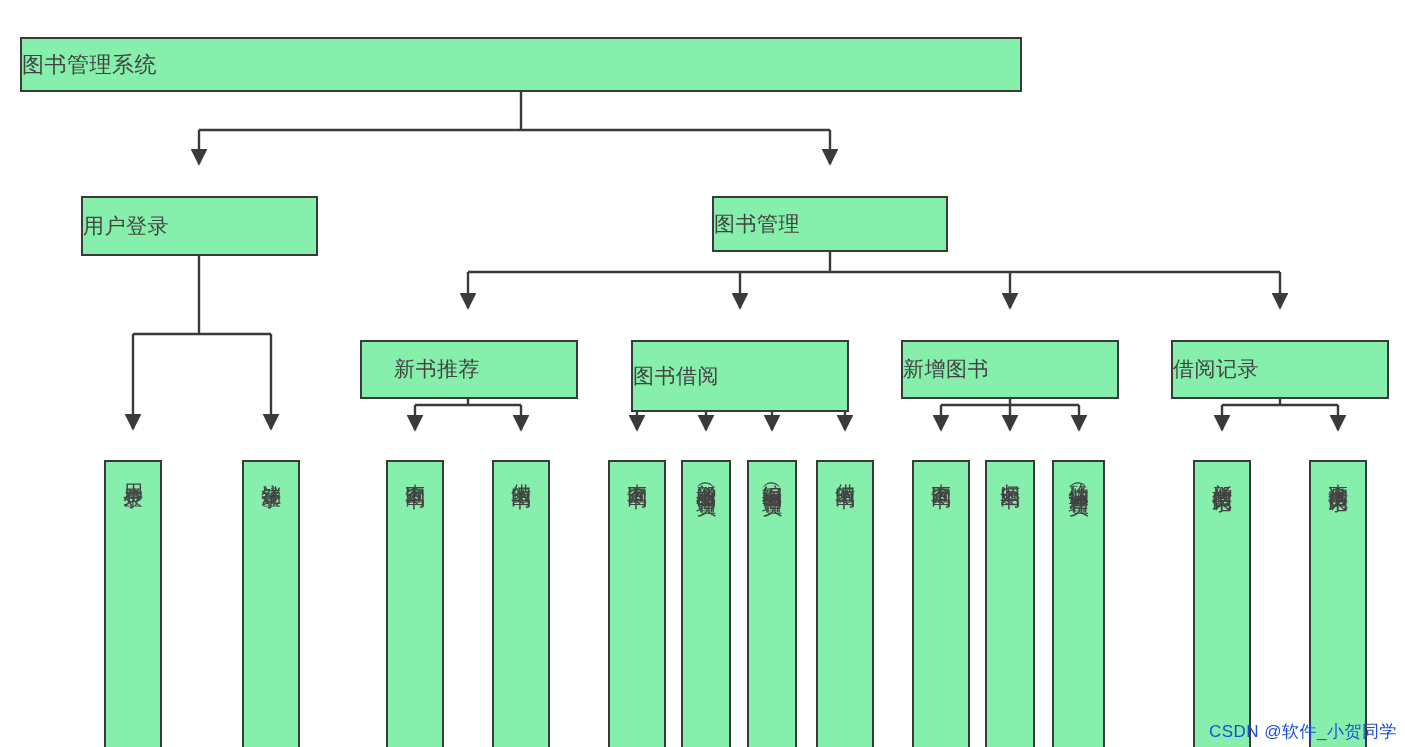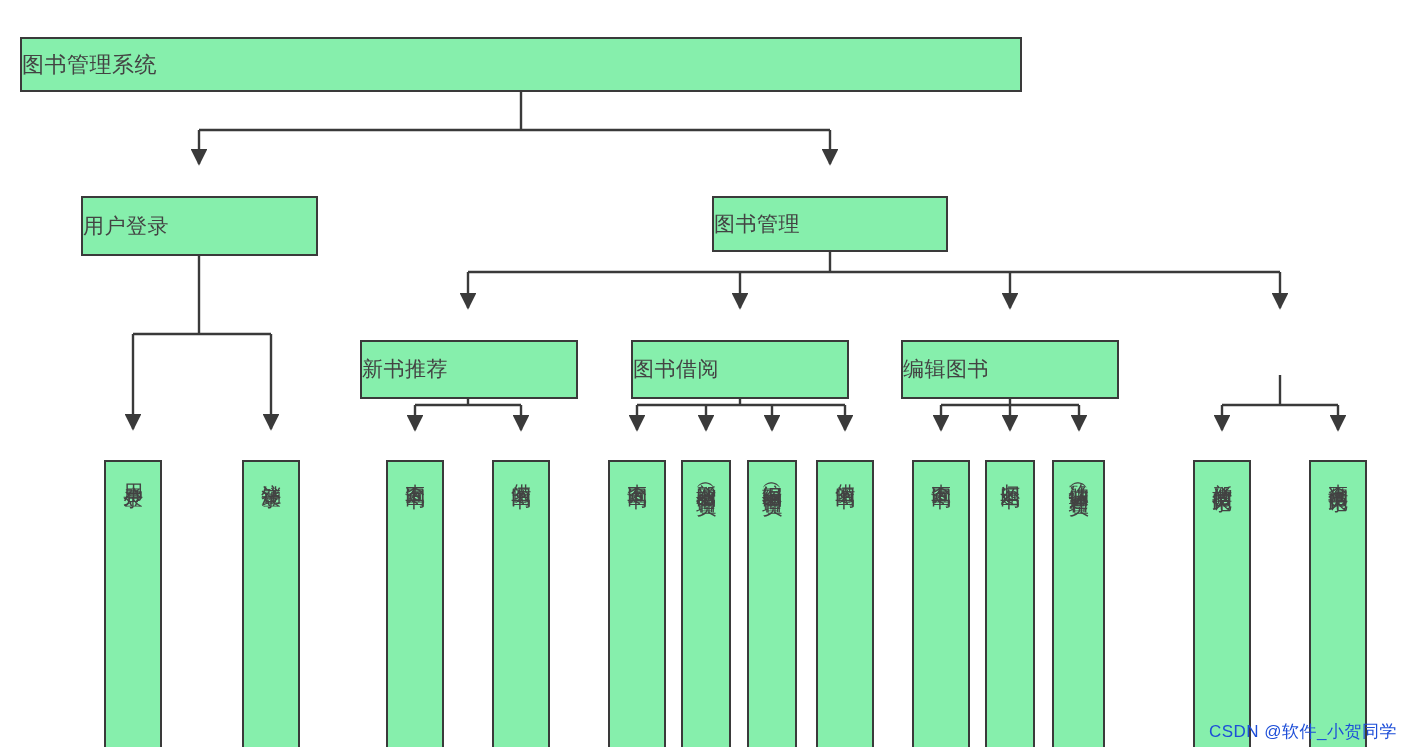--- a/index.html
+++ b/index.html
@@ -130,28 +130,31 @@
     <span class="htext">图书管理系统</span>
   </div>
 
   <div class="node" style="left:81px; top:172px; width:237px; height:60px;">
     <span class="htext">用户登录</span>
   </div>
   <div class="node" style="left:712px; top:172px; width:236px; height:56px;">
     <span class="htext">图书管理</span>
   </div>
 
-  <div class="node" style="left:360px; top:316px; width:218px; height:59px;">
+  <div class="node" style="left:360px; top:316px; width:218px; height:59px;padding-left:32px;">
     <span class="htext">新书推荐</span>
   </div>
-  <div class="node" style="left:631px; top:316px; width:218px; height:59px;">
+  <div class="node" style="left:631px; top:316px; width:218px; height:72px;">
     <span class="htext">图书借阅</span>
   </div>
   <div class="node" style="left:901px; top:316px; width:218px; height:59px;">
-    <span class="htext">编辑图书</span>
+    <span class="htext">新增图书</span>
+  </div>
+  <div class="node" style="left:1171px; top:316px; width:218px; height:59px;">
+    <span class="htext">借阅记录</span>
   </div>
 
   <div class="node leaf" style="left:104px; top:436px; width:58px; height:297px;">
     <span class="vtext">用户登录</span>
   </div>
   <div class="node leaf" style="left:242px; top:436px; width:58px; height:297px;">
     <span class="vtext">注销登录</span>
   </div>
 
   <div class="node leaf" style="left:386px; top:436px; width:58px; height:297px;">

